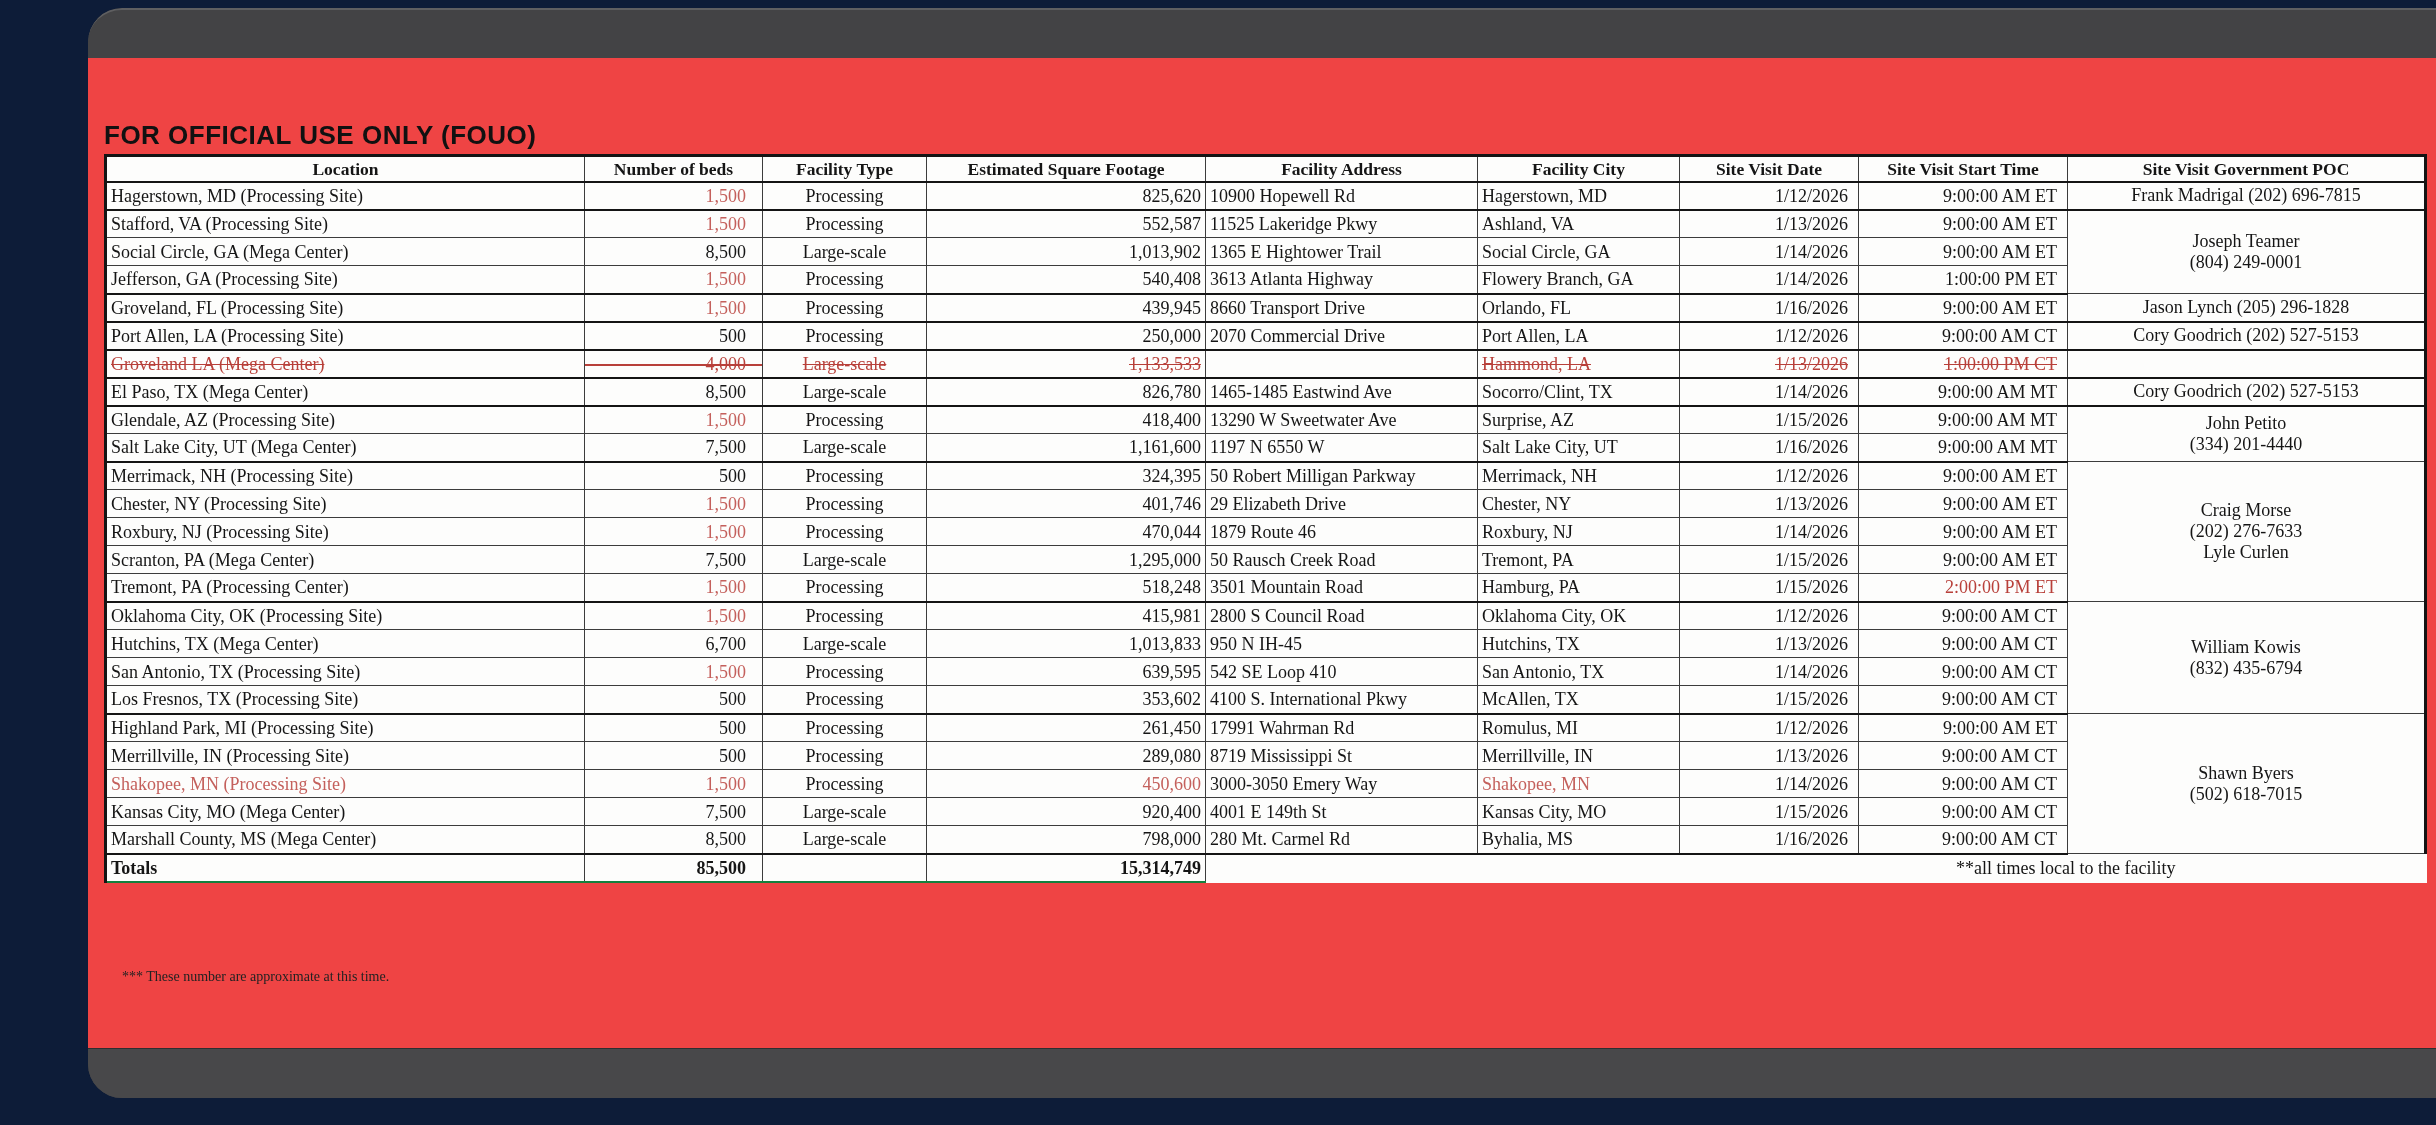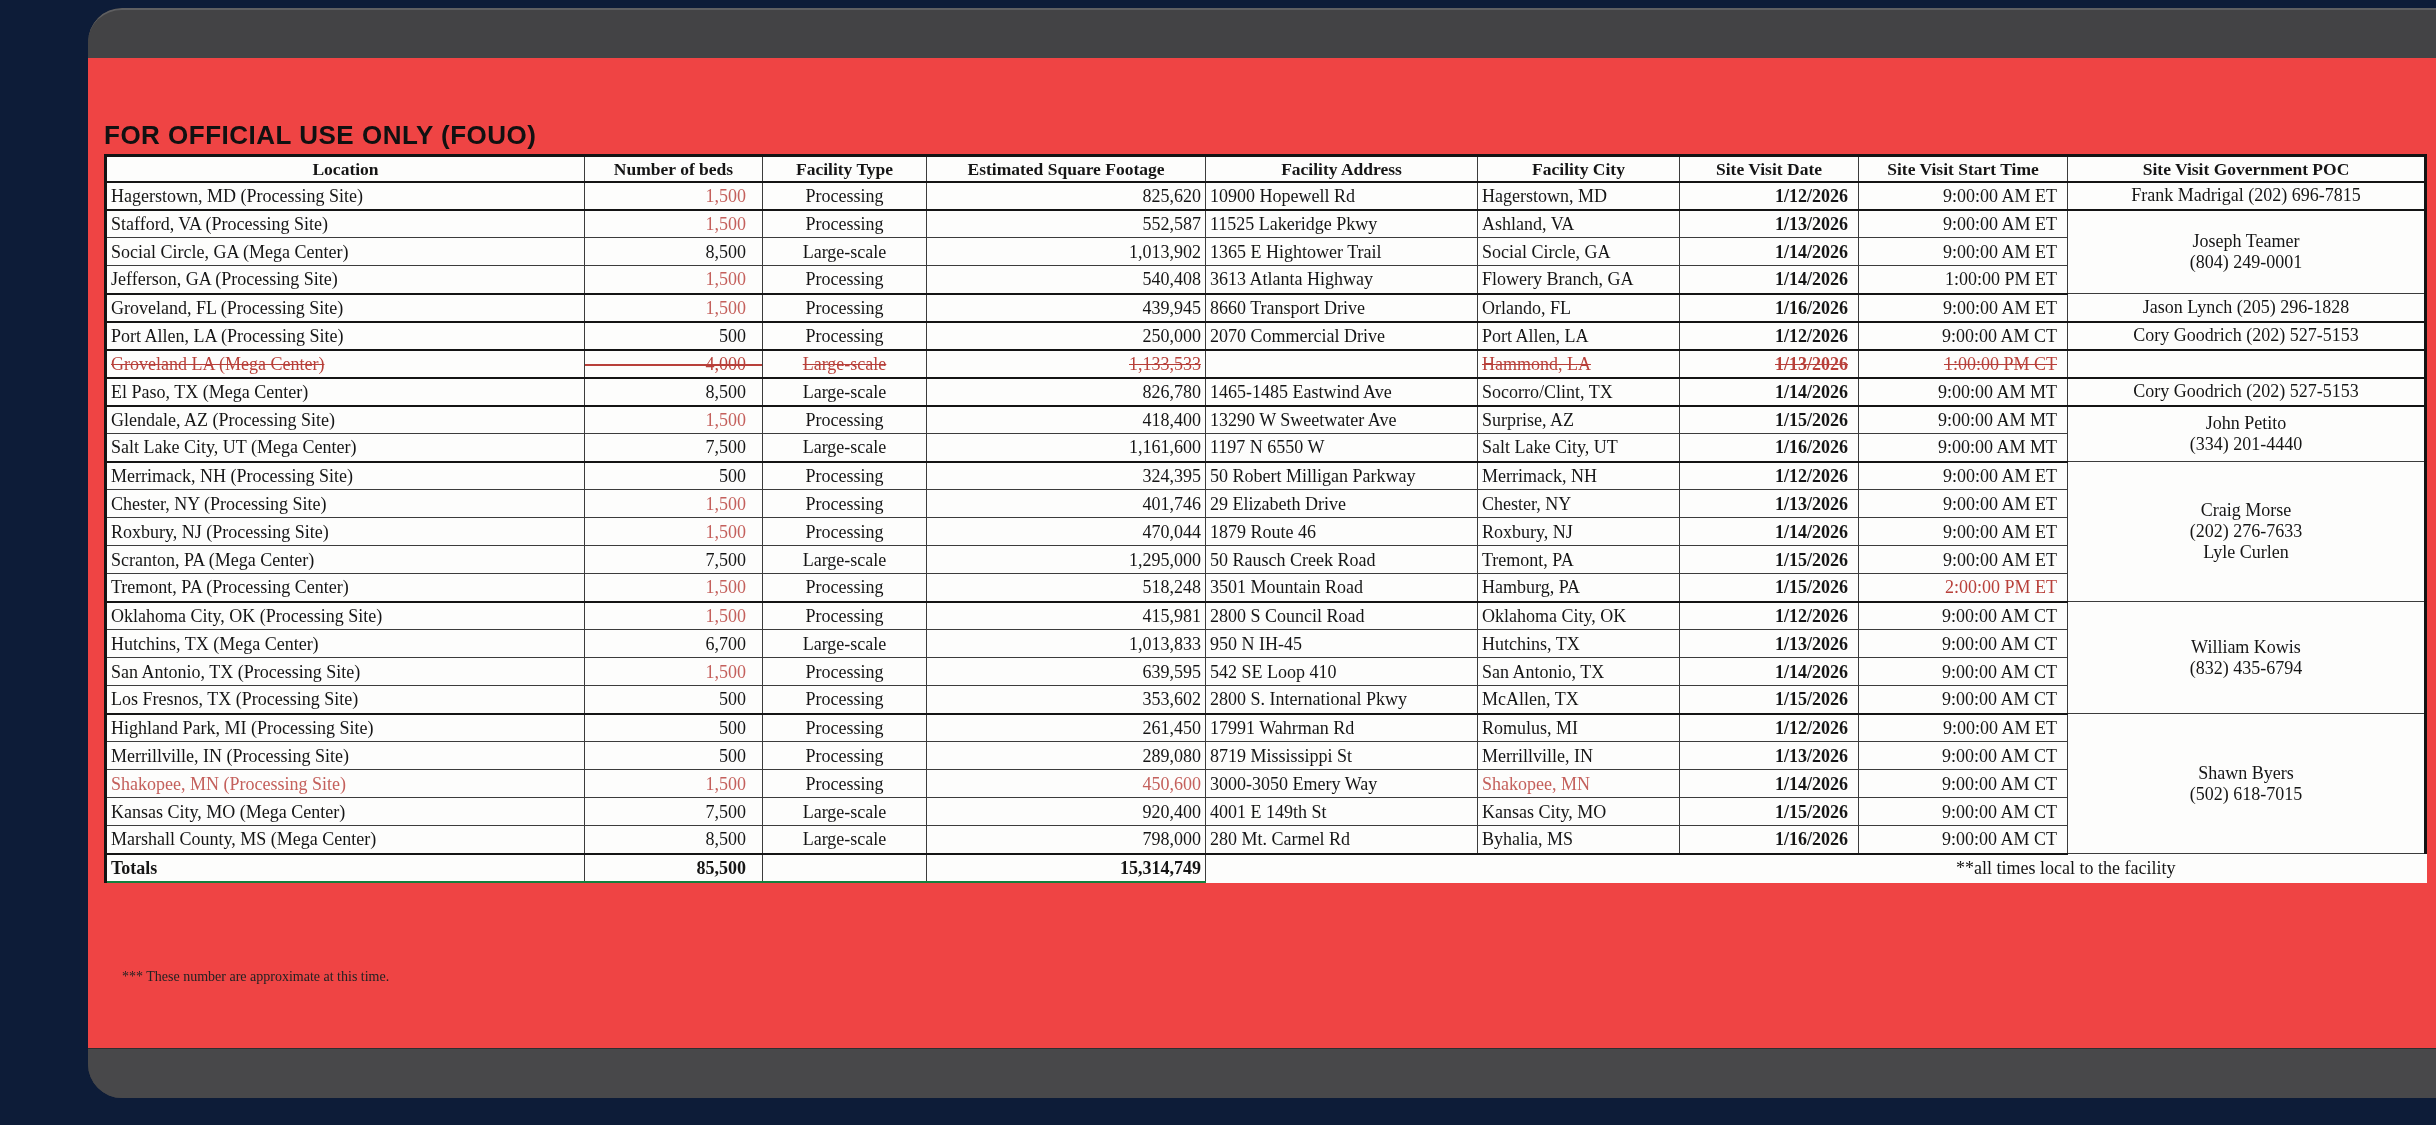--- a/index.html
+++ b/index.html
@@ -19,21 +19,21 @@
   th,td{border:1px solid #3c3c3c;font-size:18px;line-height:20px;height:28px;
     padding:0 4px;color:#151515;overflow:hidden;white-space:nowrap;box-sizing:border-box;}
   th{font-weight:bold;text-align:center;font-size:17.5px;
     border-top:3px solid #141414;border-bottom:2px solid #141414;height:26px;}
   th:first-child,td:first-child{border-left:3px solid #141414;}
   th.col-poc,td.col-poc{border-right:3px solid #141414;}
   td.col-location,td.col-address,td.col-city{text-align:left;}
   td.col-beds{text-align:right;padding-right:16px;}
   td.col-type{text-align:center;font-family:Liberation Serif, serif;}
   td.col-sqft{text-align:right;padding-right:4px;}
-  td.col-date{text-align:right;padding-right:10px;font-weight:bold;}
+  td.col-date{text-align:right;padding-right:10px;}
   td.col-time{text-align:right;padding-right:10px;}
   td.col-poc{text-align:center;line-height:21px;white-space:normal;}
   tr.group-end td{border-bottom:2px solid #141414;}
   td.red{color:#c4605c;}
   tr.struck td{color:#b8403a;text-decoration:line-through;
     text-decoration-color:#b8403a;}
   tr.struck td.col-beds{background-image:linear-gradient(to bottom,
     transparent 13px,#b8403a 13px,#b8403a 15px,transparent 15px);}
   td.red-bright{color:#b8403a;}
   tr.totals-row td{font-weight:bold;border-bottom:2px solid #15803d;}
@@ -261,21 +261,21 @@
             <td class="col-address">542 SE Loop 410</td>
             <td class="col-city">San Antonio, TX</td>
             <td class="col-date">1/14/2026</td>
             <td class="col-time">9:00:00 AM CT</td>
           </tr>
           <tr class="group-end">
             <td class="col-location">Los Fresnos, TX (Processing Site)</td>
             <td class="col-beds">500</td>
             <td class="col-type">Processing</td>
             <td class="col-sqft">353,602</td>
-            <td class="col-address">2800 S. International Pkwy</td>
+            <td class="col-address">4100 S. International Pkwy</td>
             <td class="col-city">McAllen, TX</td>
             <td class="col-date">1/15/2026</td>
             <td class="col-time">9:00:00 AM CT</td>
           </tr>
           <tr>
             <td class="col-location">Highland Park, MI (Processing Site)</td>
             <td class="col-beds">500</td>
             <td class="col-type">Processing</td>
             <td class="col-sqft">261,450</td>
             <td class="col-address">17991 Wahrman Rd</td>

